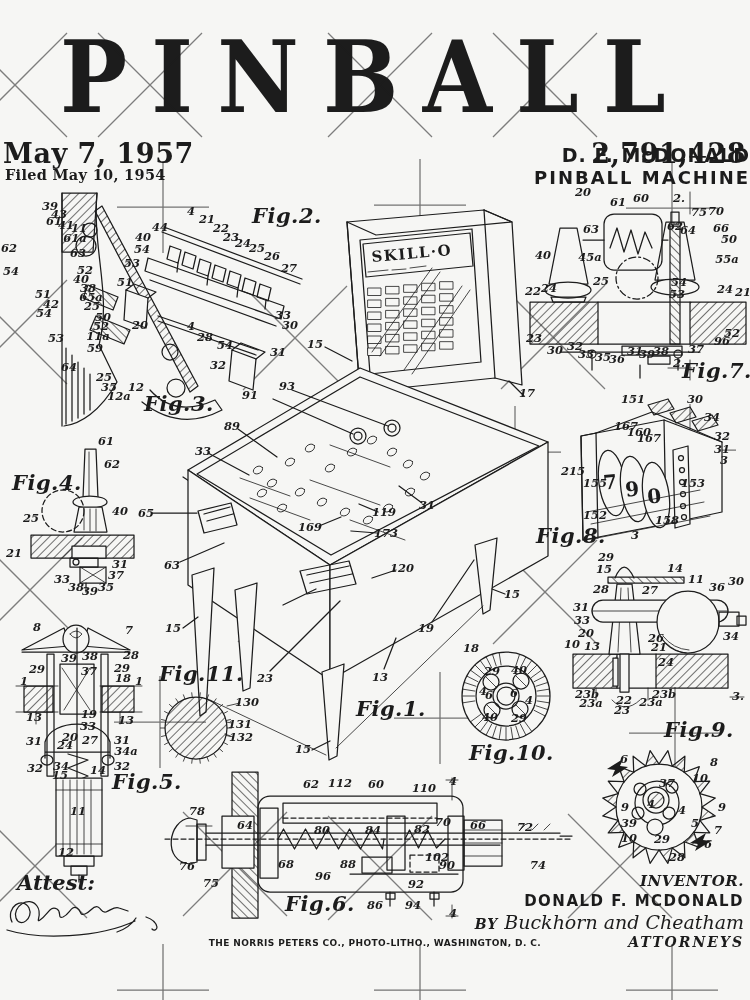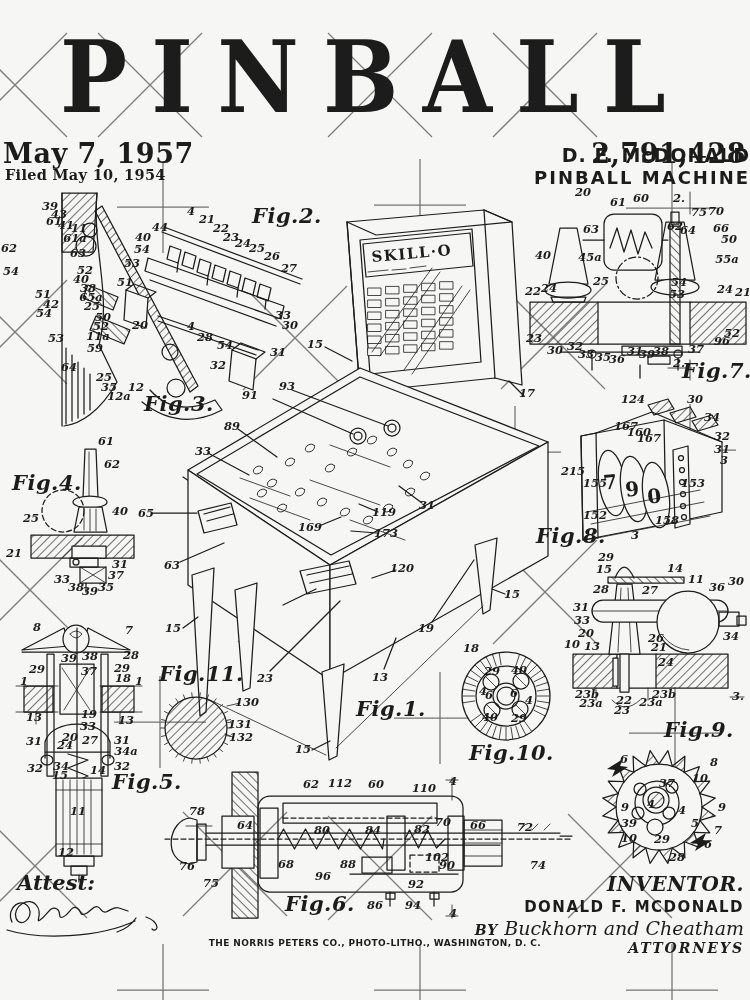--- a/index.html
+++ b/index.html
@@ -27,21 +27,21 @@
   #art .tn{stroke-width:.8;}
   
   #labels{position:absolute;left:0;top:0;width:750px;height:1000px;pointer-events:none;}
   .ref{position:absolute;transform:translate(-50%,-50%);font-style:italic;font-weight:bold;
        font-size:11.5px;white-space:nowrap;}
   .fig-caption{position:absolute;font-style:italic;font-weight:bold;font-size:21px;
        letter-spacing:.5px;white-space:nowrap;}
   
   .attest{position:absolute;left:17px;top:870px;font-style:italic;font-weight:bold;font-size:21px;}
   .inv-block{position:absolute;right:6px;top:872px;text-align:right;}
-  .inv-head{font-style:italic;font-weight:bold;font-size:20px;letter-spacing:.5px;}
+  .inv-head{font-style:italic;font-weight:bold;font-size:15px;letter-spacing:.5px;}
   .inv-name{font-family:"DejaVu Sans",sans-serif;font-weight:bold;font-size:15px;letter-spacing:1.5px;margin-top:2px;}
   .inv-sig{font-style:italic;font-size:19px;margin-top:1px;}
   .inv-sig .by{font-size:14px;font-weight:bold;letter-spacing:1px;}
   .inv-att{font-style:italic;font-weight:bold;font-size:14px;letter-spacing:2px;margin-top:1px;}
   .printer{position:absolute;left:0;right:0;top:938px;text-align:center;
        font-family:"DejaVu Sans",sans-serif;font-weight:bold;font-size:9px;letter-spacing:.4px;}
 </style>
 </head>
 <body>
 
@@ -741,21 +741,21 @@
       <span class="ref" style="left: 586px; top: 354px;">33</span>
       <span class="ref" style="left: 603px; top: 357px;">35</span>
       <span class="ref" style="left: 617px; top: 359px;">36</span>
       <span class="ref" style="left: 635px; top: 351px;">31</span>
       <span class="ref" style="left: 647px; top: 354px;">39</span>
       <span class="ref" style="left: 661px; top: 351px;">38</span>
       <span class="ref" style="left: 696px; top: 349px;">37</span>
       <span class="ref" style="left: 732px; top: 333px;">52</span>
       <span class="ref" style="left: 722px; top: 341px;">96</span>
       <span class="ref" style="left: 679px; top: 363px;">2.</span>
-      <span class="ref" style="left: 633px; top: 399px;">124</span>
+      <span class="ref" style="left: 633px; top: 399px;">151</span>
       <span class="ref" style="left: 695px; top: 399px;">30</span>
       <span class="ref" style="left: 712px; top: 417px;">34</span>
       <span class="ref" style="left: 626px; top: 426px;">167</span>
       <span class="ref" style="left: 639px; top: 432px;">160</span>
       <span class="ref" style="left: 649px; top: 438px;">167</span>
       <span class="ref" style="left: 722px; top: 436px;">32</span>
       <span class="ref" style="left: 722px; top: 449px;">31</span>
       <span class="ref" style="left: 724px; top: 460px;">3</span>
       <span class="ref" style="left: 573px; top: 471px;">215</span>
       <span class="ref" style="left: 595px; top: 483px;">155</span>

